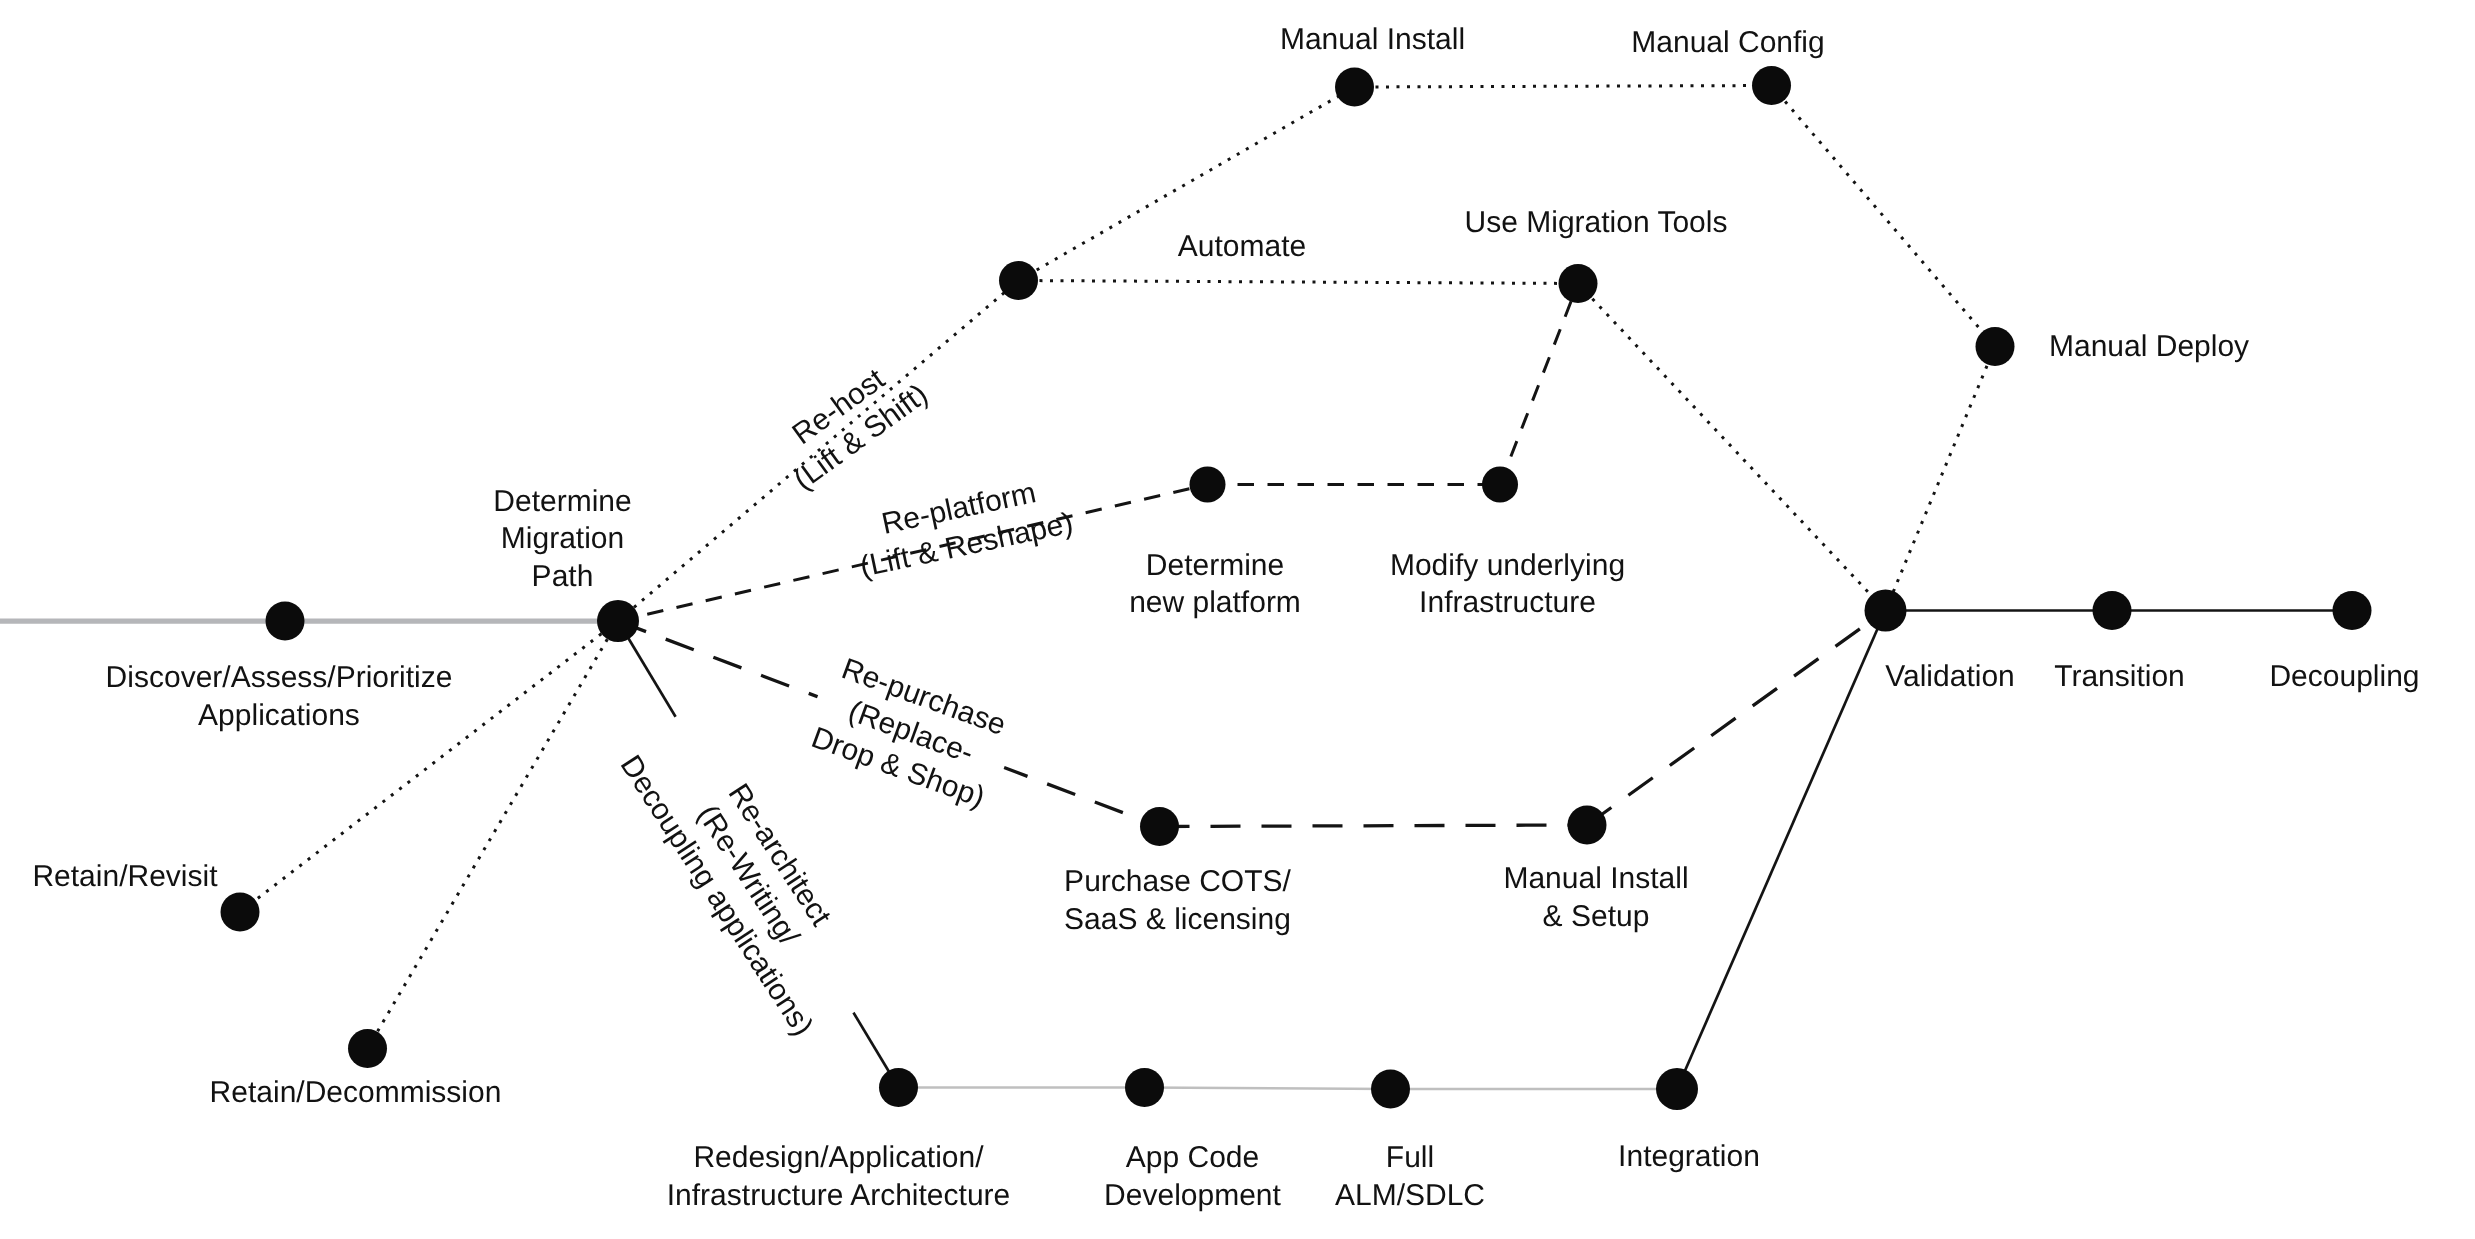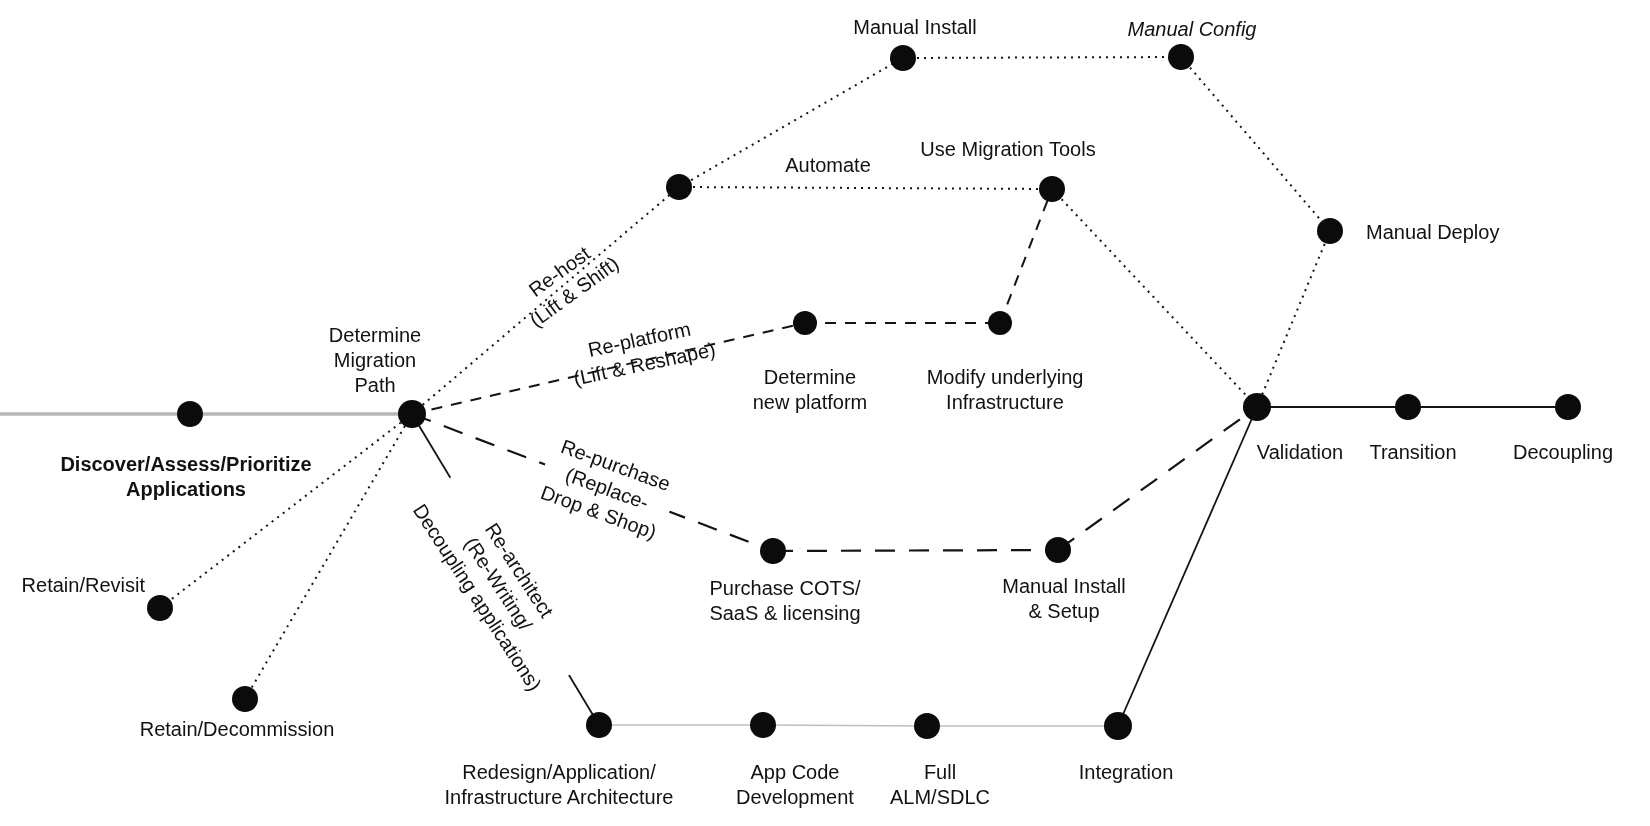--- a/index.html
+++ b/index.html
@@ -89,31 +89,31 @@
     <circle class="node" cx="1058" cy="550" r="13"></circle>
     <circle class="node" cx="599" cy="725" r="13"></circle>
     <circle class="node" cx="763" cy="725" r="13"></circle>
     <circle class="node" cx="927" cy="726" r="13"></circle>
     <circle class="node" cx="1118" cy="726" r="14"></circle>
     <circle class="node" cx="1257" cy="407" r="14"></circle>
     <circle class="node" cx="1408" cy="407" r="13"></circle>
     <circle class="node" cx="1568" cy="407" r="13"></circle>
   </svg>
 
-  <div class="lbl" style="left:186px; top:477px;font-weight:bold;">Discover/Assess/Prioritize
+  <div class="lbl" style="left:186px; top:465px;">Discover/Assess/Prioritize
 Applications</div>
   <div class="lbl" style="left:375px; top:360px;">Determine
 Migration
 Path</div>
   <div class="lbl align-right" style="left:145px; top:585px;">Retain/Revisit</div>
   <div class="lbl" style="left:237px; top:729px;">Retain/Decommission</div>
   <div class="lbl" style="left:915px; top:27px;">Manual Install</div>
-  <div class="lbl" style="left:1192px; top:29px;font-style:italic;">Manual Config</div>
+  <div class="lbl" style="left:1152px; top:29px;">Manual Config</div>
   <div class="lbl align-left" style="left:1366px; top:232px;">Manual Deploy</div>
-  <div class="lbl" style="left:1008px; top:149px;">Use Migration Tools</div>
+  <div class="lbl" style="left:1064px; top:149px;">Use Migration Tools</div>
   <div class="lbl" style="left:810px; top:390px;">Determine
 new platform</div>
   <div class="lbl" style="left:1005px; top:390px;">Modify underlying
 Infrastructure</div>
   <div class="lbl" style="left:785px; top:601px;">Purchase COTS/
 SaaS &amp; licensing</div>
   <div class="lbl" style="left:1064px; top:599px;">Manual Install
 &amp; Setup</div>
   <div class="lbl" style="left:795px; top:785px;">App Code
 Development</div>

